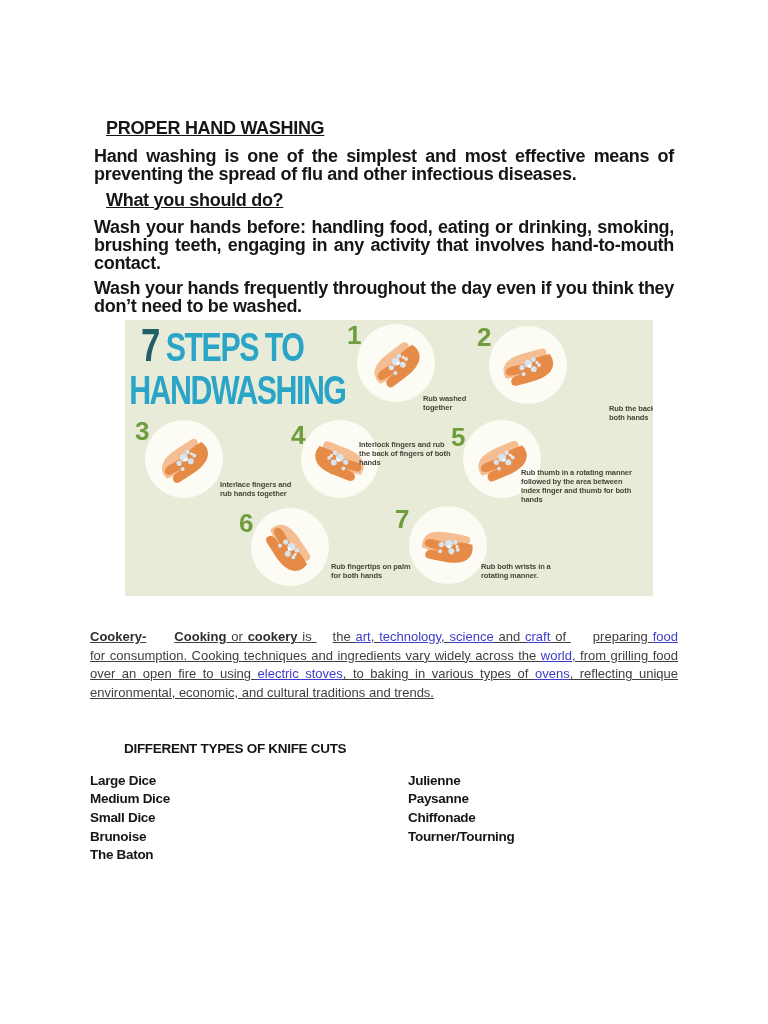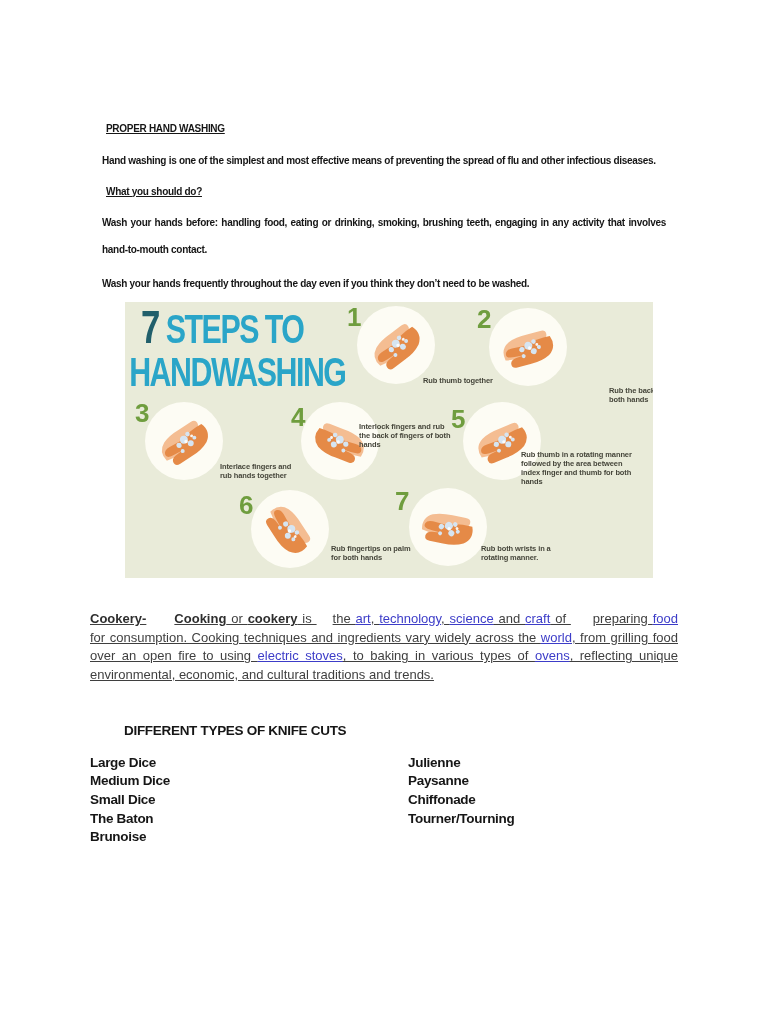--- a/index.html
+++ b/index.html
@@ -7,22 +7,22 @@
   .page {
     position:relative; width:768px; height:1024px; background:#ffffff;
     font-family:"Liberation Sans","DejaVu Sans",sans-serif; overflow:hidden;
   }
   .content { position:absolute; left:90px; top:118px; width:588px; }
 
   
   .doc-h, .body-p, .knife-h, .knife-item {
     color:#161616; font-weight:bold; letter-spacing:-0.3px;
   }
-  .doc-h  { font-size:10px; line-height:21.5px; margin:0 0 7px; text-decoration:underline;padding-left:16px; }
-  .body-p { font-size:10px; line-height:27px; margin:0 12px 7px; text-align:justify; }
+  .doc-h  { font-size:18px; line-height:21.5px; margin:0 0 7px; text-decoration:underline;padding-left:16px; }
+  .body-p { font-size:18px; line-height:18px; margin:0 4px 7px; text-align:justify; }
   .body-p.last { margin-bottom:0; }
 
   
   .infographic {
     position:relative; margin:5px 0 0 35px; width:528px; height:276px;
     background:#e9ebd9; overflow:hidden;
   }
   .ig-title { position:absolute; left:16px; top:2px; transform:scaleX(0.74); transform-origin:0 0;
               font-weight:bold; letter-spacing:-2px; white-space:nowrap; }
   .ig-t1 { font-size:41px; line-height:46px; color:#2aa5c8; }
@@ -109,21 +109,21 @@
         <div class="ig-t2">HANDWASHING</div>
       </div>
 
       <div class="step s1">
         <span class="step-num">1</span>
         <span class="circle">
             <svg viewBox="0 0 100 100">
               <use href="#hands-glyph"></use>
             </svg>
           </span>
-        <span class="cap cap1">Rub thumb together</span>
+        <span class="cap cap1">Rub washed together</span>
       </div>
 
       <div class="step s2">
         <span class="step-num">2</span>
         <span class="circle">
             <svg viewBox="0 0 100 100">
               <use href="#hands-glyph"></use>
             </svg>
           </span>
         <span class="cap cap2">Rub the back of both hands</span>
@@ -181,22 +181,22 @@
     </div>
 
     <p class="cookery"><span class="b">Cookery-</span><span class="gap g28"></span><span class="b">Cooking</span><span> or </span><span class="b">cookery</span><span> is </span><span class="gap g16"></span><span>the </span><a class="lnk">art</a><span>, </span><a class="lnk">technology</a><span>, </span><a class="lnk">science</a><span> and </span><a class="lnk">craft</a><span> of </span><span class="gap g22"></span><span>preparing </span><a class="lnk">food</a><span> for consumption. Cooking techniques and ingredients vary widely across the </span><a class="lnk">world</a><span>, from grilling food over an open fire to using </span><a class="lnk">electric stoves</a><span>, to baking in various types of </span><a class="lnk">ovens</a><span>, reflecting unique environmental, economic, and cultural traditions and trends.</span></p>
 
     <h3 class="knife-h">DIFFERENT TYPES OF KNIFE CUTS</h3>
     <div class="knife-cols">
       <div class="knife-col-left">
         <div class="knife-item">Large Dice</div>
         <div class="knife-item">Medium Dice</div>
         <div class="knife-item">Small Dice</div>
+        <div class="knife-item">Brunoise</div>
         <div class="knife-item">The Baton</div>
-        <div class="knife-item">Brunoise</div>
       </div>
       <div class="knife-col-right">
         <div class="knife-item">Julienne</div>
         <div class="knife-item">Paysanne</div>
         <div class="knife-item">Chiffonade</div>
         <div class="knife-item">Tourner/Tourning</div>
       </div>
     </div>
 
   </div>

